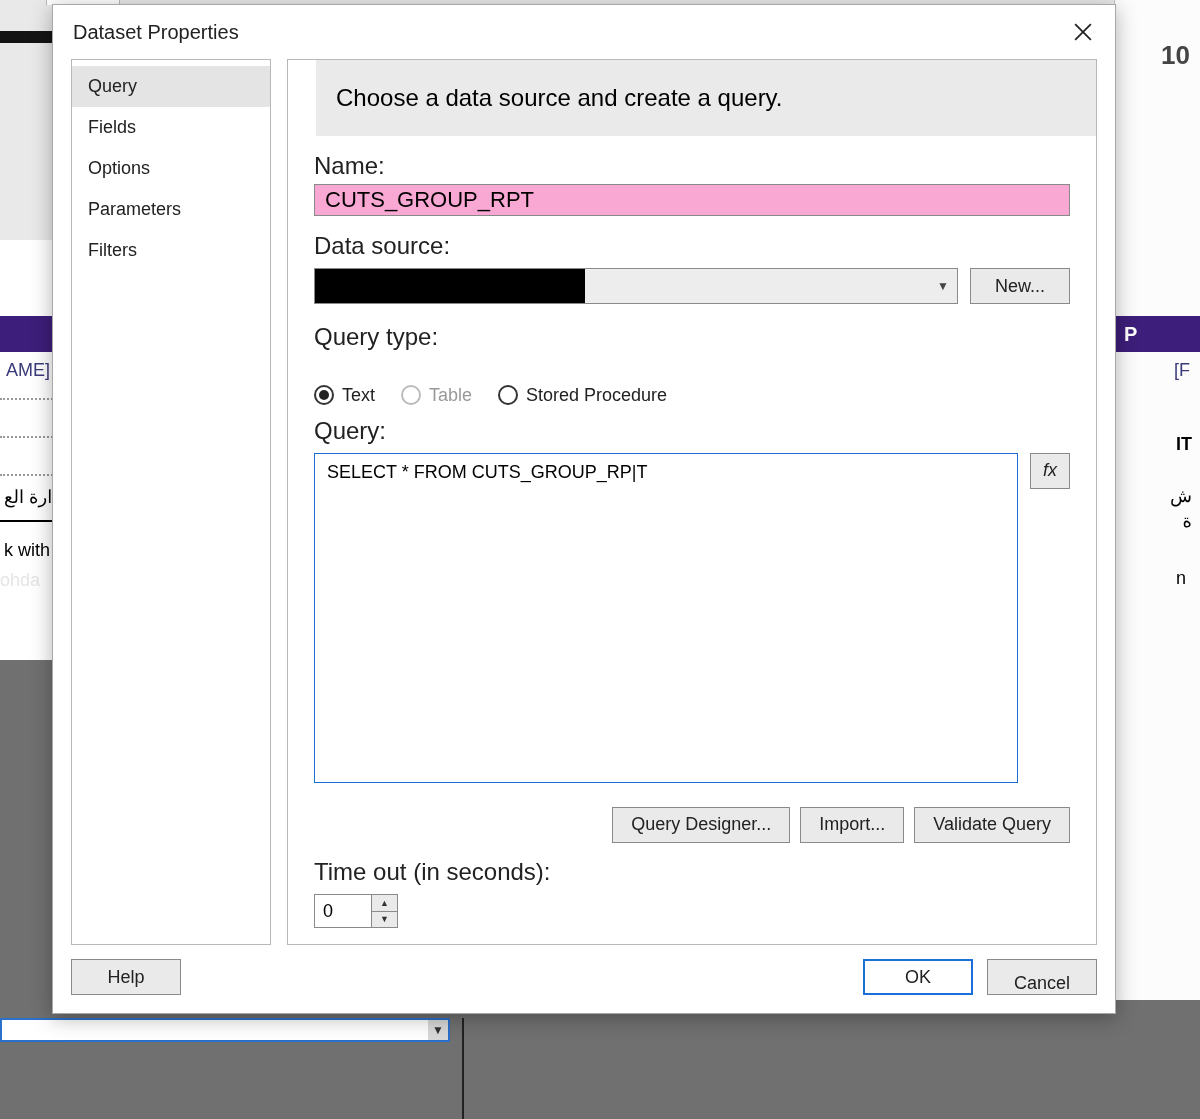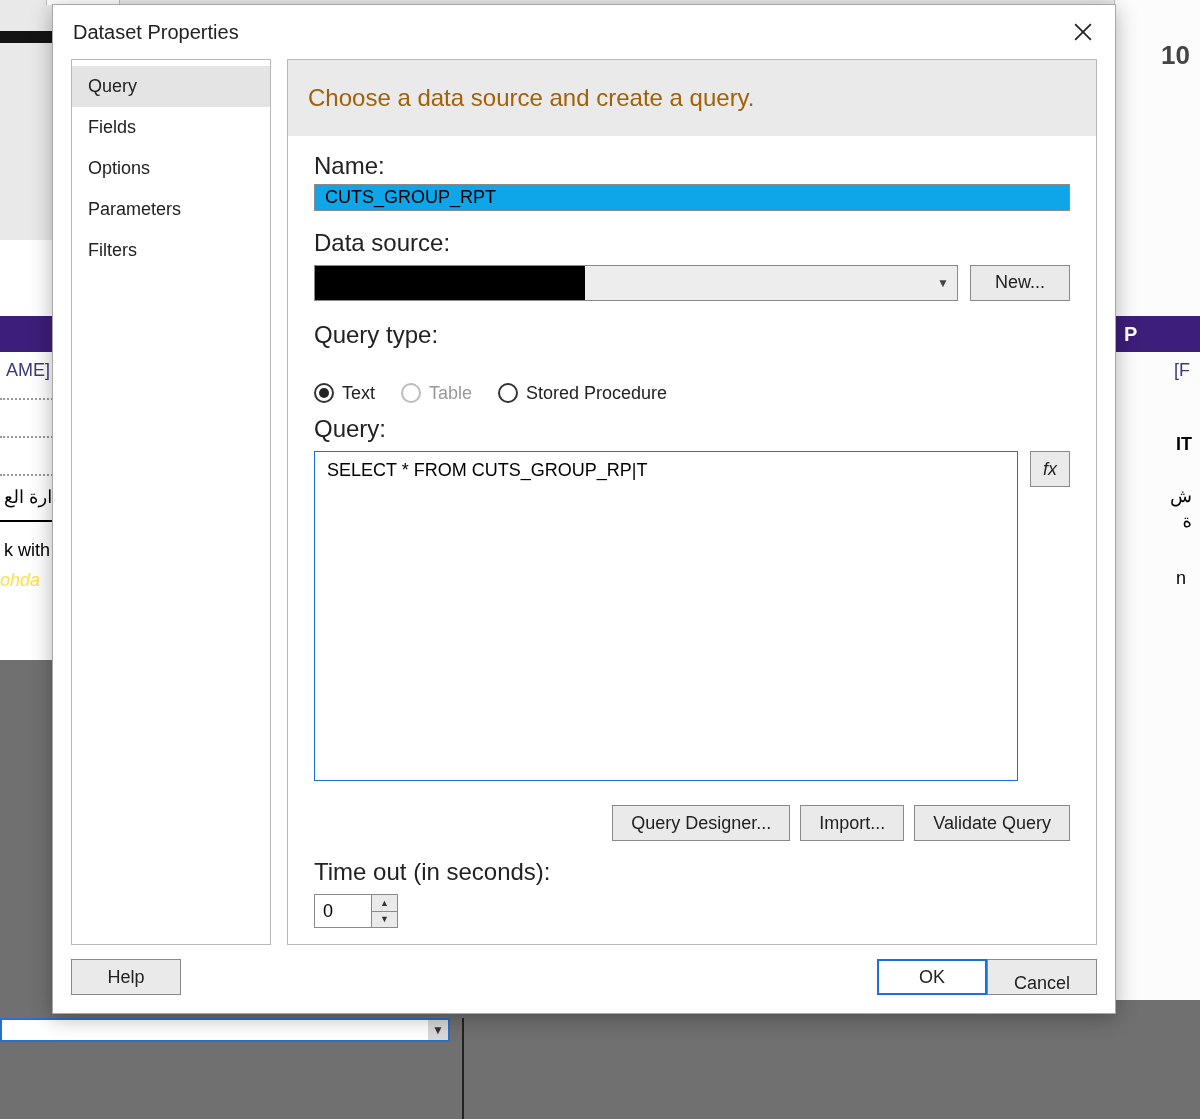--- a/index.html
+++ b/index.html
@@ -99,32 +99,32 @@
   }
 
   
   .mainpanel {
     flex:1; border:1px solid #b8b8b8; background:#fff;
     display:flex; flex-direction:column;
     min-height:0;
   }
   .panelhead {
     background:#eaeaea; padding: 24px 20px;
-    font-size: 24px; color:#a16207;
+    font-size: 24px; color:#000000;margin-left:28px;
   }
   .panelbody {
     flex:1; padding: 10px 26px 16px 26px;
     overflow:auto;
     display:flex; flex-direction:column;
   }
 
   .lbl { font-size:24px; color:#222; margin-top:6px; margin-bottom:4px; }
   .txt-input {
     width:100%; height:36px; padding: 2px 10px;
-    font-size:18px; border:1px solid #8a8a8a; background:#0ea5e9;
+    font-size:22px; border:1px solid #8a8a8a; background:#f9a8d4;
   }
 
   .ds-row { display:flex; align-items:stretch; gap:12px; margin-top:4px; }
   .ds-select {
     position:relative; flex:1; height:36px;
     border:1px solid #8a8a8a; background: #ededed;
     display:flex; align-items:center;
   }
   .ds-select .redact {
     position:absolute; left:0; top:0; bottom:0; width:270px; background:#000;
@@ -175,40 +175,40 @@
     flex:1; border:1px solid #8a8a8a; border-left:none; background:#eaeaea;
     display:flex; align-items:center; justify-content:center; font-size:9px; color:#333;
   }
   .spin-btns .sbtn + .sbtn { border-top:none; }
 
   
   .footer {
     display:flex; align-items:center; justify-content:space-between;
     padding: 14px 18px 18px 18px;
   }
-  .footer .right { display:flex; gap:0;border-radius:12px; }
+  .footer .right { display:flex; gap:14px;border-radius:12px; }
 </style>
 </head>
 <body>
 
 <div class="bg">
   <div class="bg-top"></div>
   <div class="bg-dark-band"></div>
   <div class="bg-tabedge"></div>
   <div class="bg-grid"></div>
   <div class="bg-purple"></div>
 
   <div class="bg-text" style="top:360px; left:6px;">AME]</div>
   <div class="bg-dots" style="top:398px;"></div>
   <div class="bg-dots" style="top:436px;"></div>
   <div class="bg-dots" style="top:474px;"></div>
   <div class="bg-text" style="top:486px; left:4px; direction:rtl; color:#000;">دارة الع</div>
   <div style="position:absolute; left:0; top:520px; right:0; border-top:2px solid #000;"></div>
   <div class="bg-text" style="top:540px; left:4px; color:#000;">k with</div>
-  <div class="bg-text" style="top:570px; left:0; color:#fde047;font-style:italic;">ohda</div>
+  <div class="bg-text" style="top:570px; left:0; color:#e5e5e5;">ohda</div>
 
   <div class="bg-right-strip"></div>
   <div class="bg-right-letter" style="top:40px;">10</div>
   <div style="position:absolute; right:0; top:316px; width:86px; height:36px; background:#3d1e7a; color:#fff; display:flex; align-items:center; padding-left:10px; font-size:20px; font-weight:600;">P</div>
   <div class="bg-text" style="top:360px; right:10px; color:#3a3a7a;">[F</div>
   <div class="bg-text" style="top:434px; right:8px; color:#000; font-weight:700;">IT</div>
   <div class="bg-text" style="top:484px; right:8px; color:#000; white-space:pre; text-align:right; line-height:1.4;">ش
 ة</div>
   <div class="bg-text" style="top:568px; right:14px; color:#000;">n</div>
 

